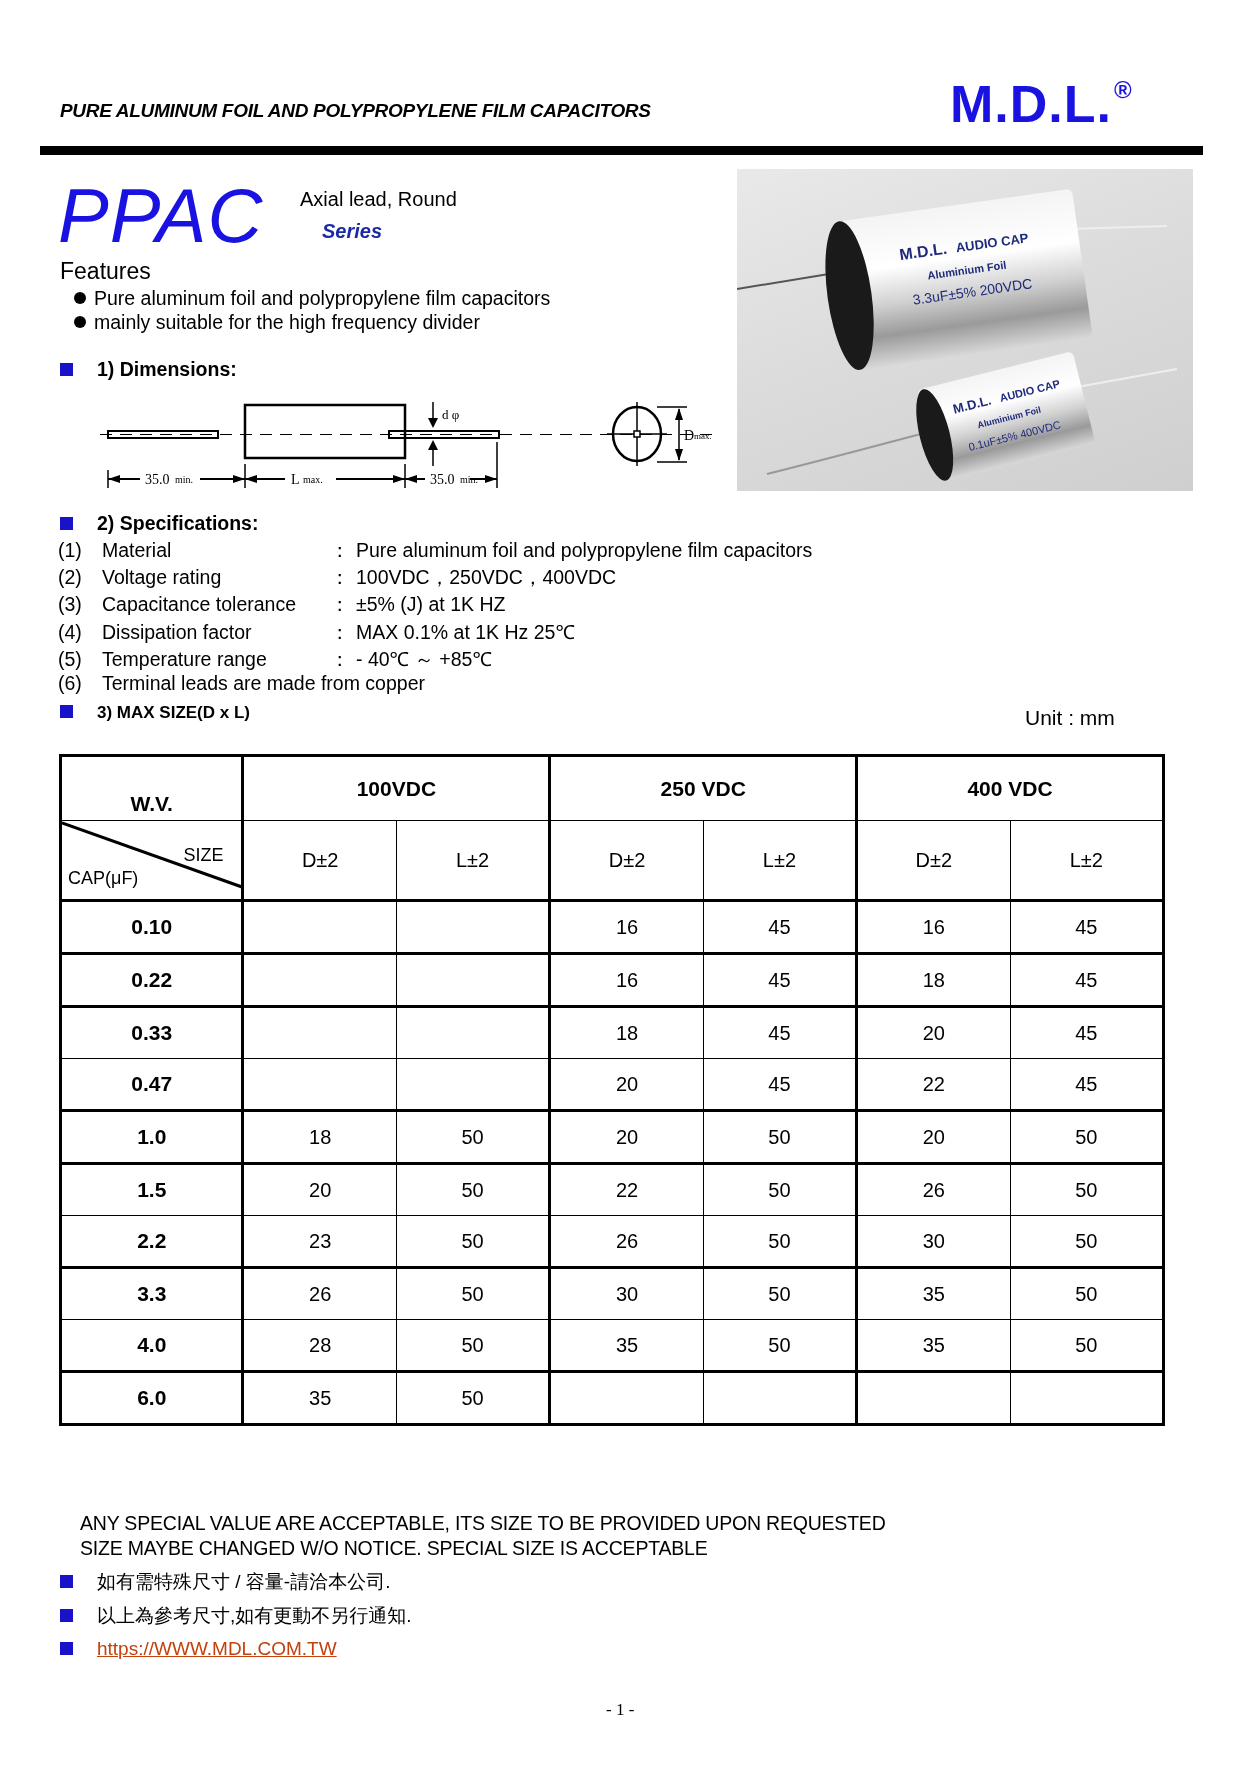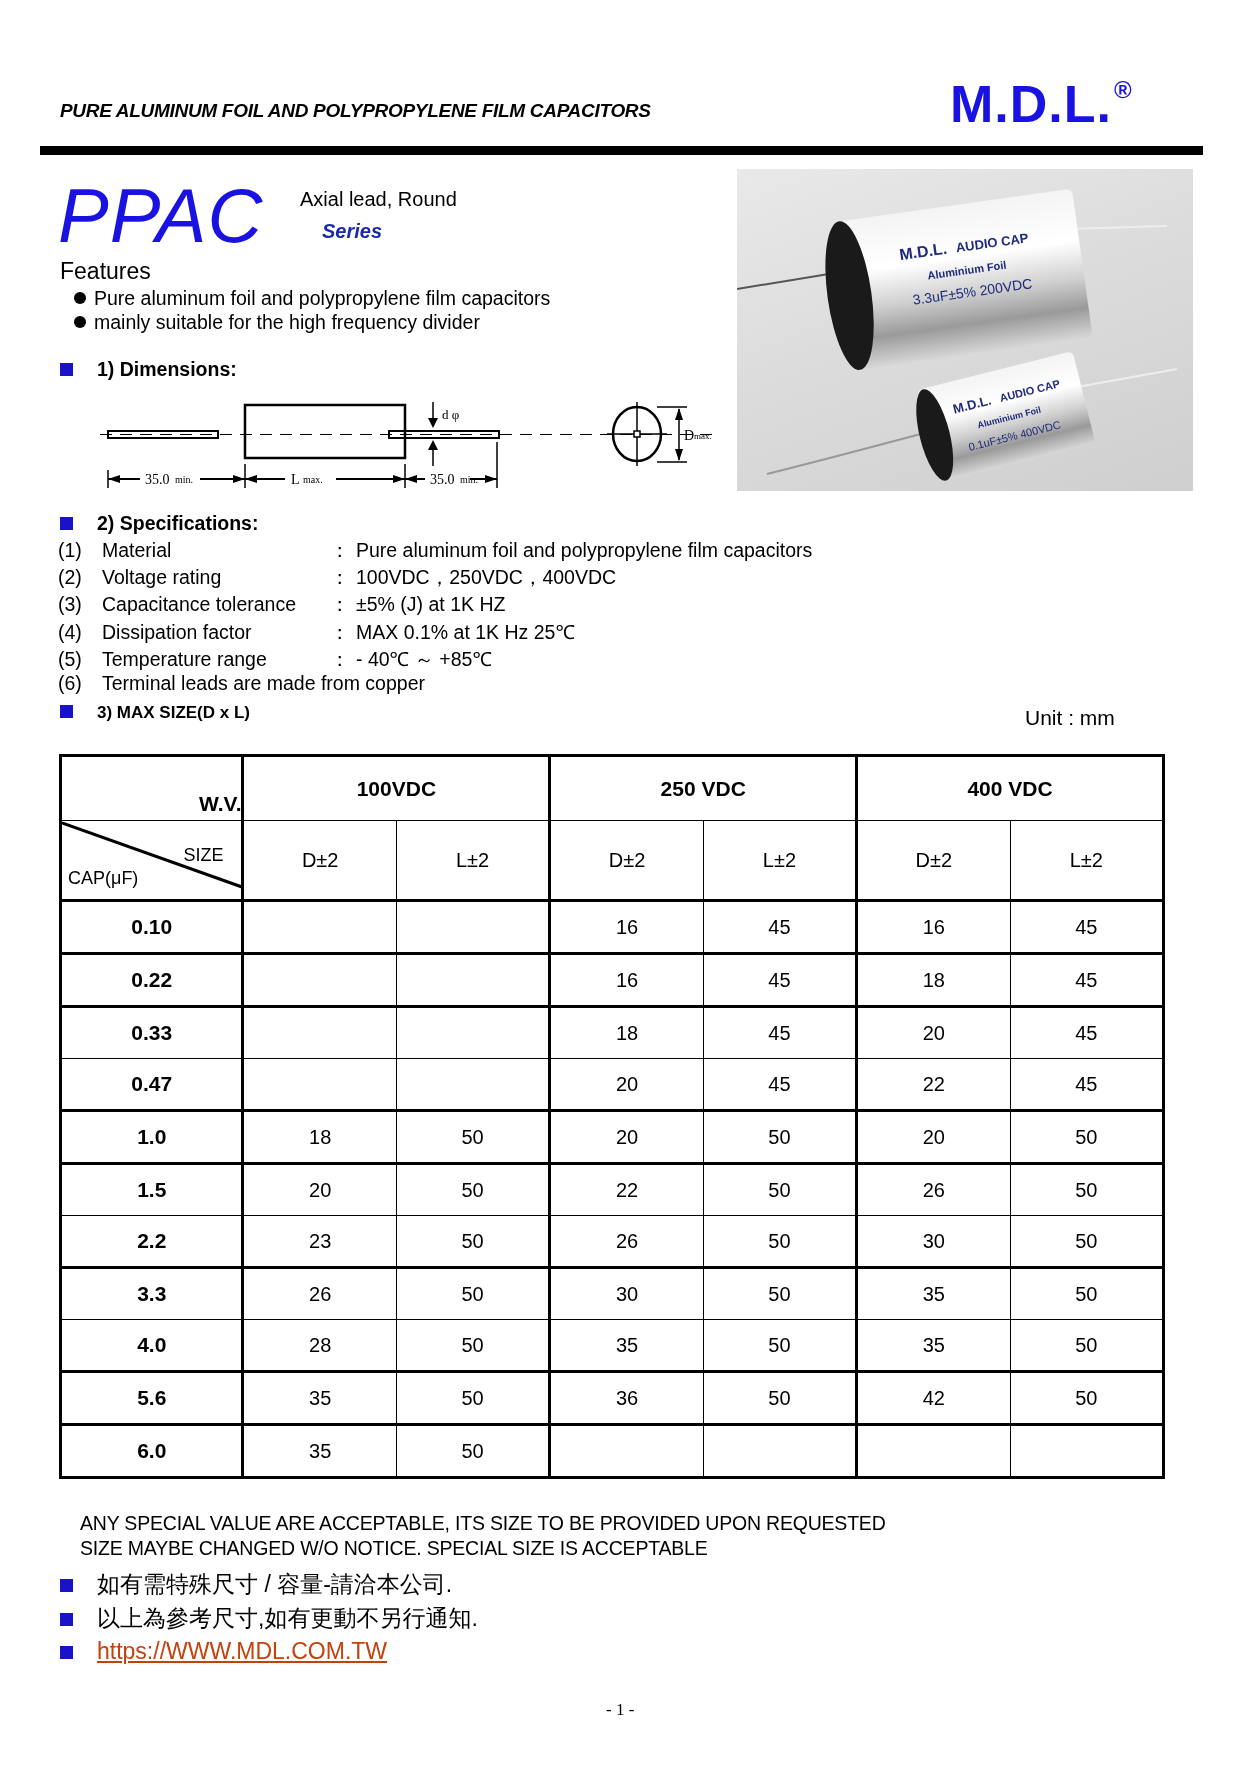--- a/index.html
+++ b/index.html
@@ -30,21 +30,21 @@
   table.size tr.data td { height:50px; }
   table.size td.cap { font-weight:bold; font-size:21px; }
   table.size td.thickR { border-right:3.5px solid #000; }
   table.size tr.thickB td { border-bottom:3.5px solid #000; }
   table.size { border:3px solid #000; }
   .diag { position:relative;margin-top:12px; }
   .diag svg { position:absolute; left:0; top:0; }
   .diag .size-lbl { position:absolute; right:18px; top:24px; font-size:18px; }
   .diag .cap-lbl { position:absolute; left:6px; bottom:10px; font-size:18px; }
   .note { left:80px; font-size:19.5px; letter-spacing:-0.2px; }
-  .cn { left:60px; font-size:23px; }
+  .cn { left:60px; font-size:19px; }
   .link { color:#c2410c; text-decoration:underline; }
   .page-num { left:606px; top:1700px; font-size:17px; font-family:"Liberation Serif", serif; }
 </style>
 </head>
 <body>
 
 <div class="abs header-title">PURE ALUMINUM FOIL AND POLYPROPYLENE FILM CAPACITORS</div>
 <div class="abs brand"><span>M.D.L.</span><sup>®</sup></div>
 <div class="abs rule"></div>
 
@@ -159,21 +159,21 @@
     <col style="width:182px">
       <col style="width:153px">
       <col style="width:153px">
       <col style="width:153px">
       <col style="width:153px">
       <col style="width:153px">
       <col style="width:153px">
   </colgroup>
   <tbody>
       <tr class="grp">
-    <td class="thickR" style="vertical-align:bottom; padding-bottom:4px;text-align:right;">W.V.</td>
+    <td class="thickR" style="vertical-align:bottom; padding-bottom:4px;">W.V.</td>
     <td colspan="2" class="thickR">100VDC</td>
     <td colspan="2" class="thickR">250 VDC</td>
     <td colspan="2">400 VDC</td>
   </tr>
   <tr class="sub thickB">
     <td class="thickR diag">
       <div style="position:relative; width:100%; height:78px;">
         <svg width="182" height="78">
               <line x1="0" y1="2" x2="180" y2="66" stroke="#000" stroke-width="3"></line>
             </svg>
@@ -262,29 +262,20 @@
       </tr>
   <tr class="data thickB">
         <td class="cap thickR">4.0</td>
         <td>28</td>
         <td class="thickR">50</td>
         <td>35</td>
         <td class="thickR">50</td>
         <td>35</td>
         <td>50</td>
       </tr>
-  <tr class="data thickB">
-        <td class="cap thickR">5.6</td>
-        <td>35</td>
-        <td class="thickR">50</td>
-        <td>36</td>
-        <td class="thickR">50</td>
-        <td>42</td>
-        <td>50</td>
-      </tr>
   <tr class="data">
         <td class="cap thickR">6.0</td>
         <td>35</td>
         <td class="thickR">50</td>
         <td></td>
         <td class="thickR"></td>
         <td></td>
         <td></td>
       </tr>
 </tbody>

